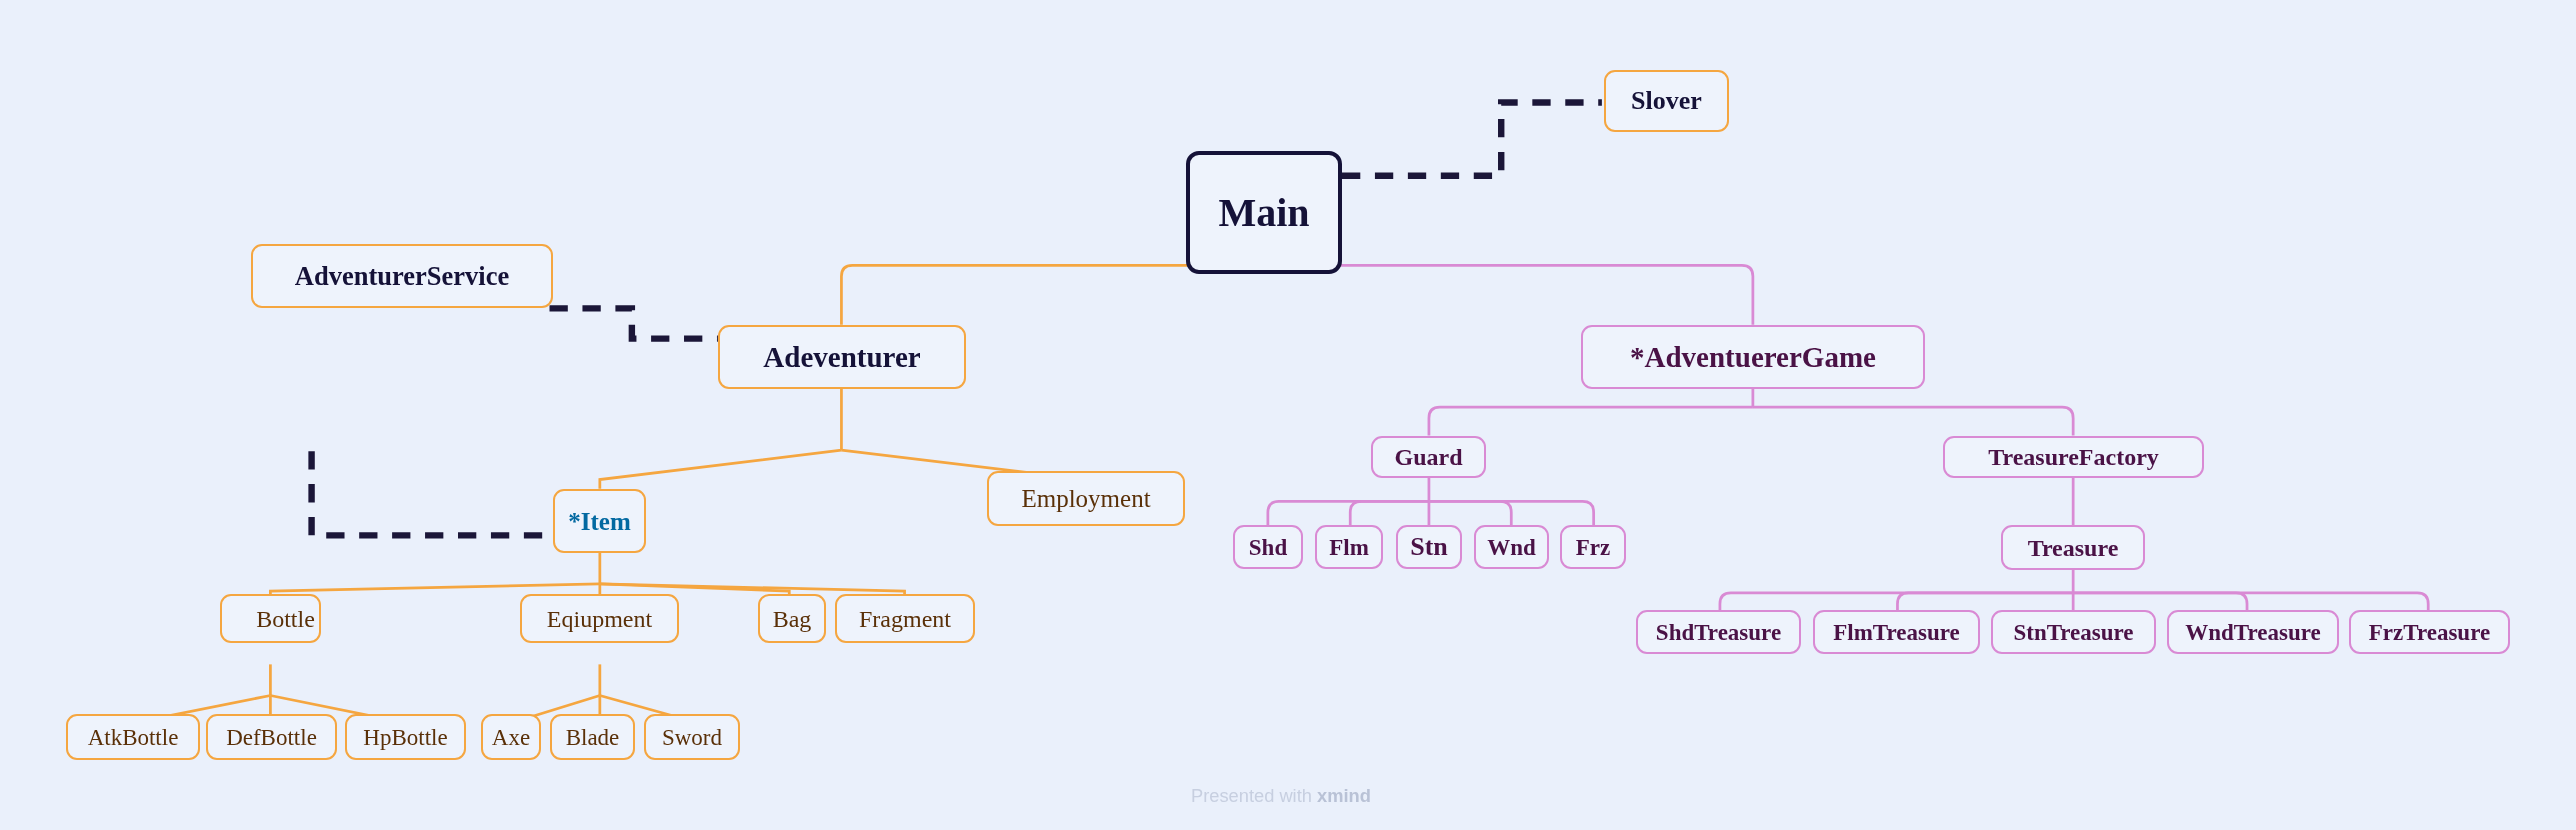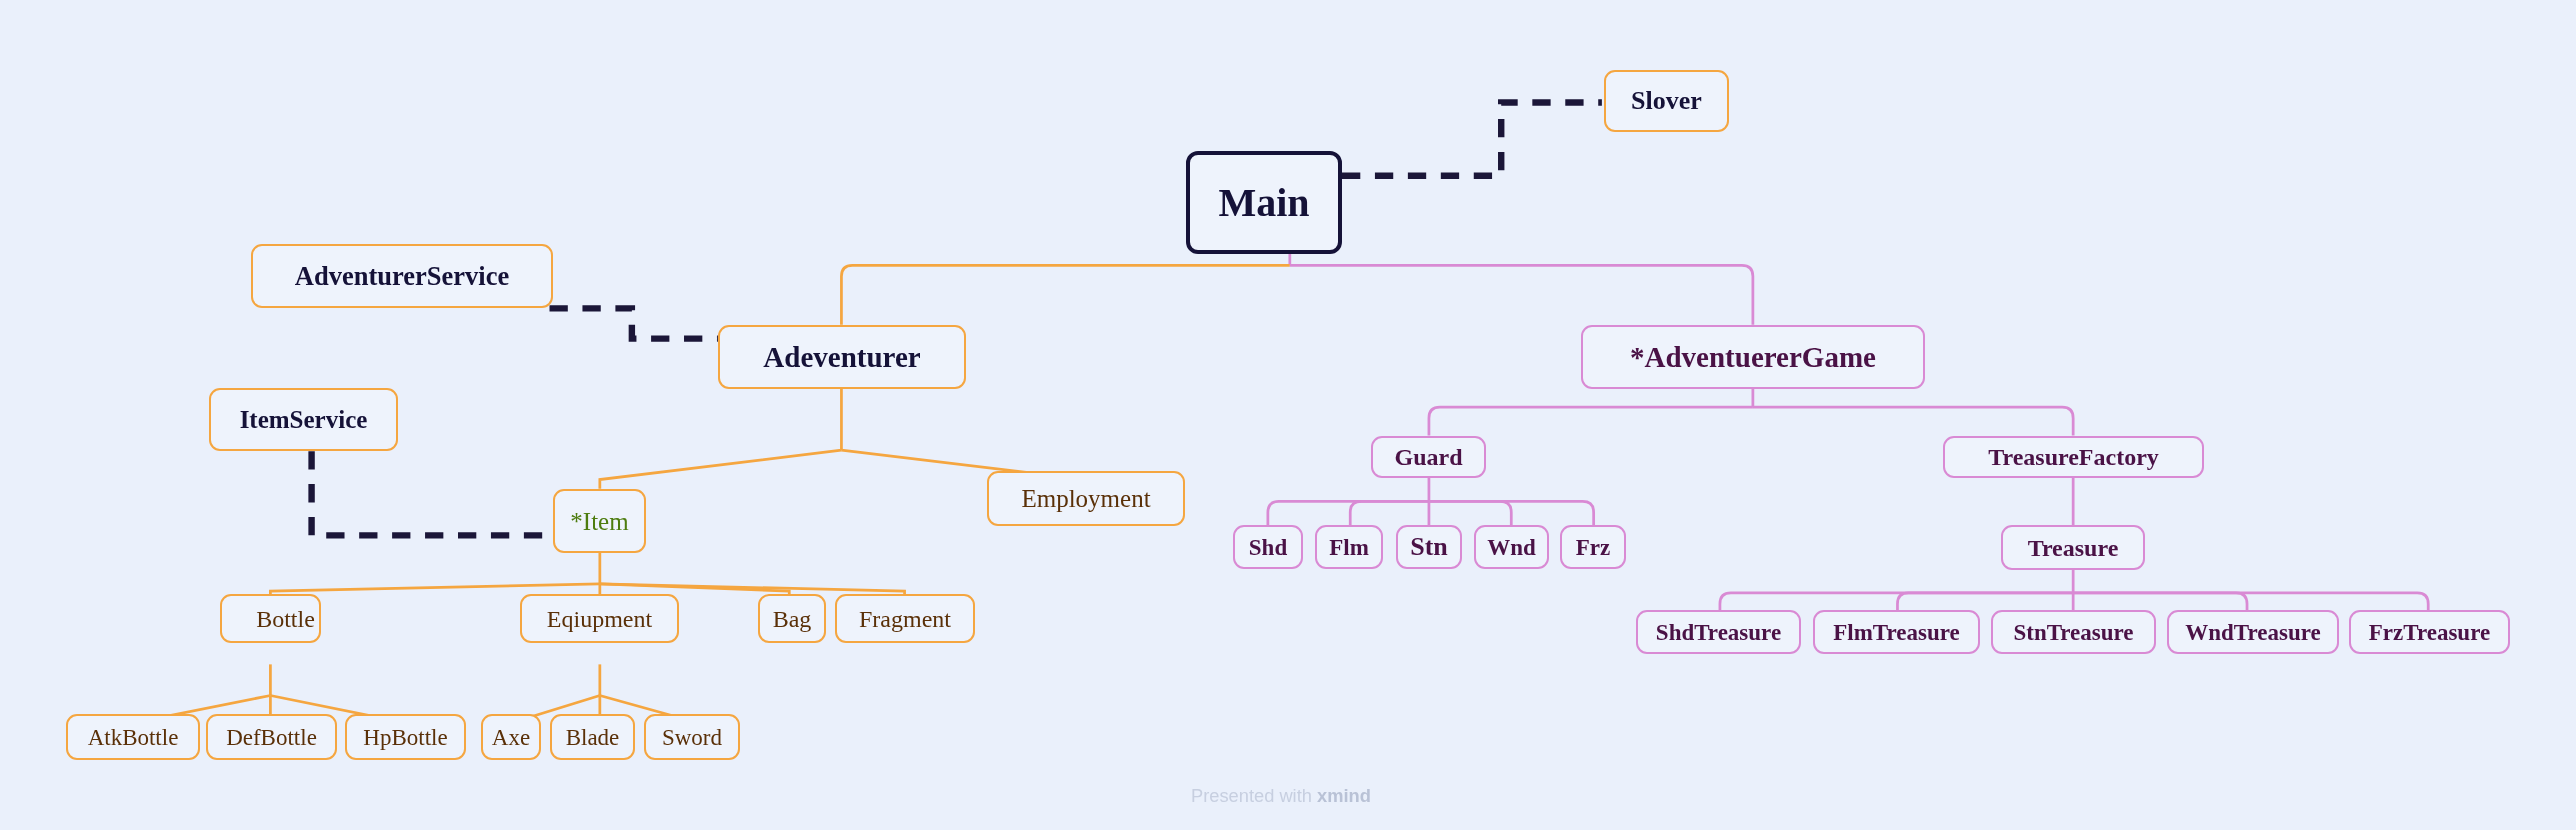--- a/index.html
+++ b/index.html
@@ -57,21 +57,21 @@
     border-color: #f5a640;
     border-radius: 11px;
   }
   .n-orange .label { color: #151238; font-weight: bold; }
 
   
   .t-navy-bold .label { color: #151238; font-weight: bold; }
   
   .t-brown-bold .label { color: #5a3008; font-weight: normal; }
   
-  .t-brown-reg .label { color: #4d7c0f; font-weight: normal; }
+  .t-brown-reg .label { color: #0369a1; font-weight: bold; }
   
   .t-dark-reg .label { color: #14121f; font-weight: normal; }
 
   
   .n-pink {
     border-width: 2.7px;
     border-color: #d98ad4;
     border-radius: 11px;
   }
   .n-pink .label { color: #4a1246; font-weight: bold; }
@@ -138,35 +138,32 @@
     <path d="M2265,648 L2443,648 Q2455,648 2455,660 L2455,675" fill="none" stroke="#d98ad4" stroke-width="3"></path>
     <path d="M2265,648 L2641,648 Q2653,648 2653,660 L2653,675" fill="none" stroke="#d98ad4" stroke-width="3"></path>
 
     <path d="M1466,192 L1640,192 L1640,112 L1750,112" fill="none" stroke="#1b1638" stroke-width="7" stroke-dasharray="20 16" stroke-linecap="butt"></path>
 
     <path d="M600,337 L690,337 L690,370 L784,370" fill="none" stroke="#1b1638" stroke-width="7" stroke-dasharray="20 16" stroke-linecap="butt"></path>
 
     <path d="M340,493 L340,585 L654,585" fill="none" stroke="#1b1638" stroke-width="7" stroke-dasharray="20 16" stroke-linecap="butt"></path>
   </svg>
 
-  <div class="node n-root" style="left:1186px; top:151px; width:156px; height:103px;border-radius:12px;">
+  <div class="node n-root" style="left:1186px; top:151px; width:156px; height:123px;">
     <span class="label">Main</span>
   </div>
 
   <div class="node n-orange t-navy-bold" style="left:1604px; top:70px; width:125px; height:62px; font-size:26px;">
     <span class="label">Slover</span>
   </div>
 
   <div class="node n-orange t-navy-bold" style="left:251px; top:244px; width:302px; height:64px; font-size:26.5px;">
     <span class="label">AdventurerService</span>
   </div>
 
-  <div class="node n-orange t-navy-bold" style="left:209px; top:388px; width:189px; height:63px; font-size:25px;">
-    <span class="label">ItemService</span>
-  </div>
 
   <div class="node n-orange t-navy-bold" style="left:718px; top:325px; width:248px; height:64px; font-size:29px;">
     <span class="label">Adeventurer</span>
   </div>
 
   <div class="node n-orange t-brown-reg" style="left:553px; top:489px; width:93px; height:64px; font-size:25px;">
     <span class="label">*Item</span>
   </div>
 
   <div class="node n-orange t-brown-bold" style="left:987px; top:471px; width:198px; height:55px; font-size:25px;">

